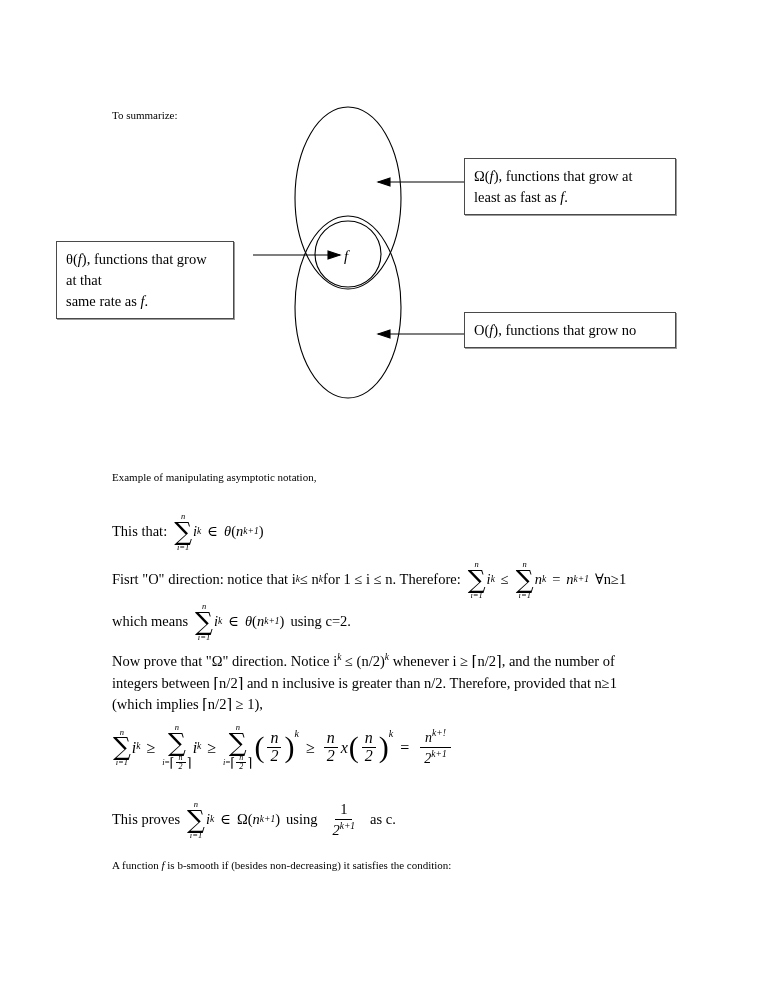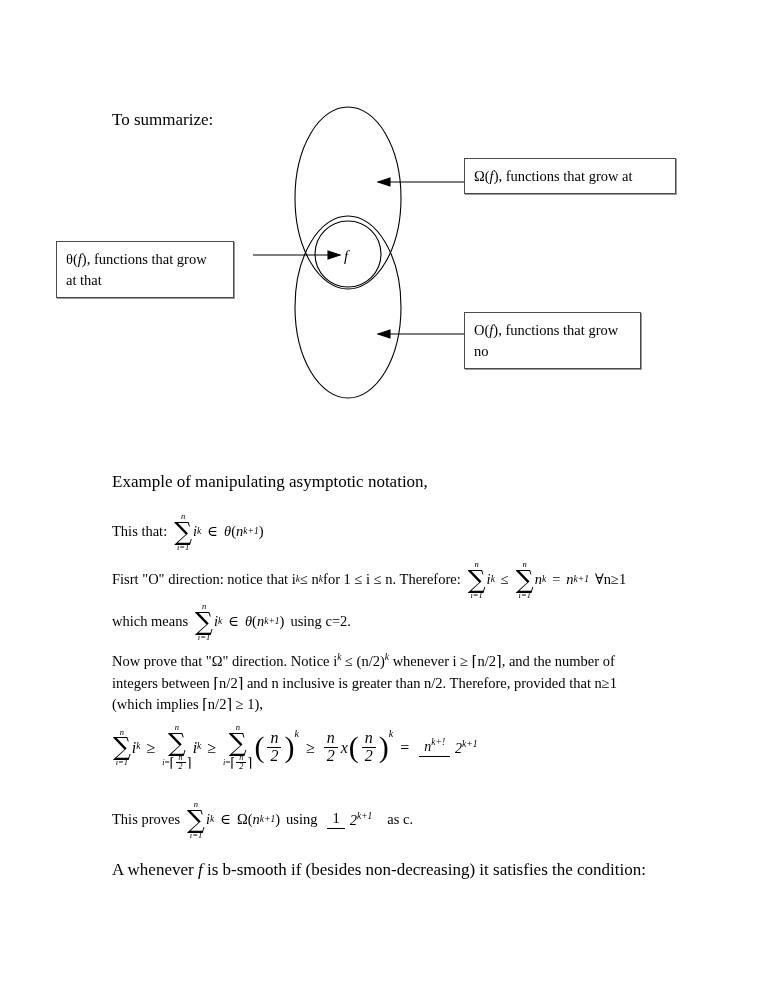--- a/index.html
+++ b/index.html
@@ -19,21 +19,21 @@
     position: absolute;
     left: 0; top: 0;
     width: 765px;
     height: 990px;
     background: #ffffff;
   }
 
   
   .txt {
     position: absolute;
-    font-size: 17px;
+    font-size: 11px;
     line-height: 1.45;
     color: #000;
     white-space: nowrap;
   }
   .para {
     position: absolute;
     font-size: 14.5px;
     line-height: 1.5;
     color: #000;
   }
@@ -52,21 +52,21 @@
     background: #ffffff;
     border: 1px solid #4a4a4a;
     box-shadow: 1px 1px 0 #9a9a9a;
     padding: 7px 18px 6px 9px;
     font-family: "Liberation Serif", "DejaVu Serif", serif;
     font-size: 14.5px;
     line-height: 1.45;
     color: #000;
   }
   #callout-omega { left: 464px; top: 158px; width: 212px; }
-  #callout-o     { left: 464px; top: 312px; width: 177px; }
+  #callout-o     { left: 464px; top: 312px; width: 212px; }
   #callout-theta { left: 56px;  top: 241px; width: 178px; }
 
   
   .mathline {
     position: absolute;
     font-size: 14.5px;
     line-height: 1.2;
     white-space: nowrap;
     display: flex;
     align-items: center;
@@ -136,21 +136,21 @@
   .ceil {
     display: inline-flex;
     align-items: center;
     font-style: normal;
   }
   .ceil .bar { font-size: 13px; }
 
   
   .vfrac {
     display: inline-flex;
-    flex-direction: row;
+    flex-direction: column;
     align-items: center;
     vertical-align: middle;
     margin: 0 4px;
     line-height: 1.15;
   }
   .vfrac .num { padding: 0 5px 1px 5px; border-bottom: 1px solid #000; }
   .vfrac .den { padding: 1px 5px 0 5px; }
 </style>
 </head>
 <body>
@@ -182,28 +182,30 @@
       <g stroke="#000" stroke-width="1.1" fill="#000">
         <line x1="253" y1="255" x2="340" y2="255"></line>
         <polygon points="340,255 328,251 328,259"></polygon>
       </g>
     </svg>
 
     <div class="txt" style="left:344px; top:246px; font-style:italic; font-size:15px;">f</div>
 
     <div class="callout" id="callout-omega">
       <div><span>Ω(</span><i class="v">f</i><span>), functions that grow at</span></div>
+      <div><span>least as fast as </span><i class="v">f</i><span>.</span></div>
     </div>
 
     <div class="callout" id="callout-o">
       <div><span>O(</span><i class="v">f</i><span>), functions that grow no</span></div>
     </div>
 
     <div class="callout" id="callout-theta">
       <div><span>θ(</span><i class="v">f</i><span>), functions that grow at that</span></div>
+      <div><span>same rate as </span><i class="v">f</i><span>.</span></div>
     </div>
   </div>
 
   <div class="txt" style="left:112px; top:470px;">Example of manipulating asymptotic notation,</div>
 
   <div class="mathline" style="left:112px; top:512px;">
     <span>This that:</span>
     <span class="sp"></span>
     <span class="sum">
       <span class="lim top">n</span>
@@ -396,16 +398,16 @@
     <span class="sp"></span>
     <span class="vfrac">
       <span class="num">1</span>
       <span class="den"><span class="ital">2</span><sup class="k">k+1</sup></span>
     </span>
     <span class="sp"></span>
     <span>as c.</span>
   </div>
 
   <div class="txt" style="left:112px; top:858px;">
-    <span>A whenever </span><i class="v">f</i><span> is b-smooth if (besides non-decreasing) it satisfies the condition:</span>
+    <span>A function </span><i class="v">f</i><span> is b-smooth if (besides non-decreasing) it satisfies the condition:</span>
   </div>
 
 </div>
 
 </body></html>

